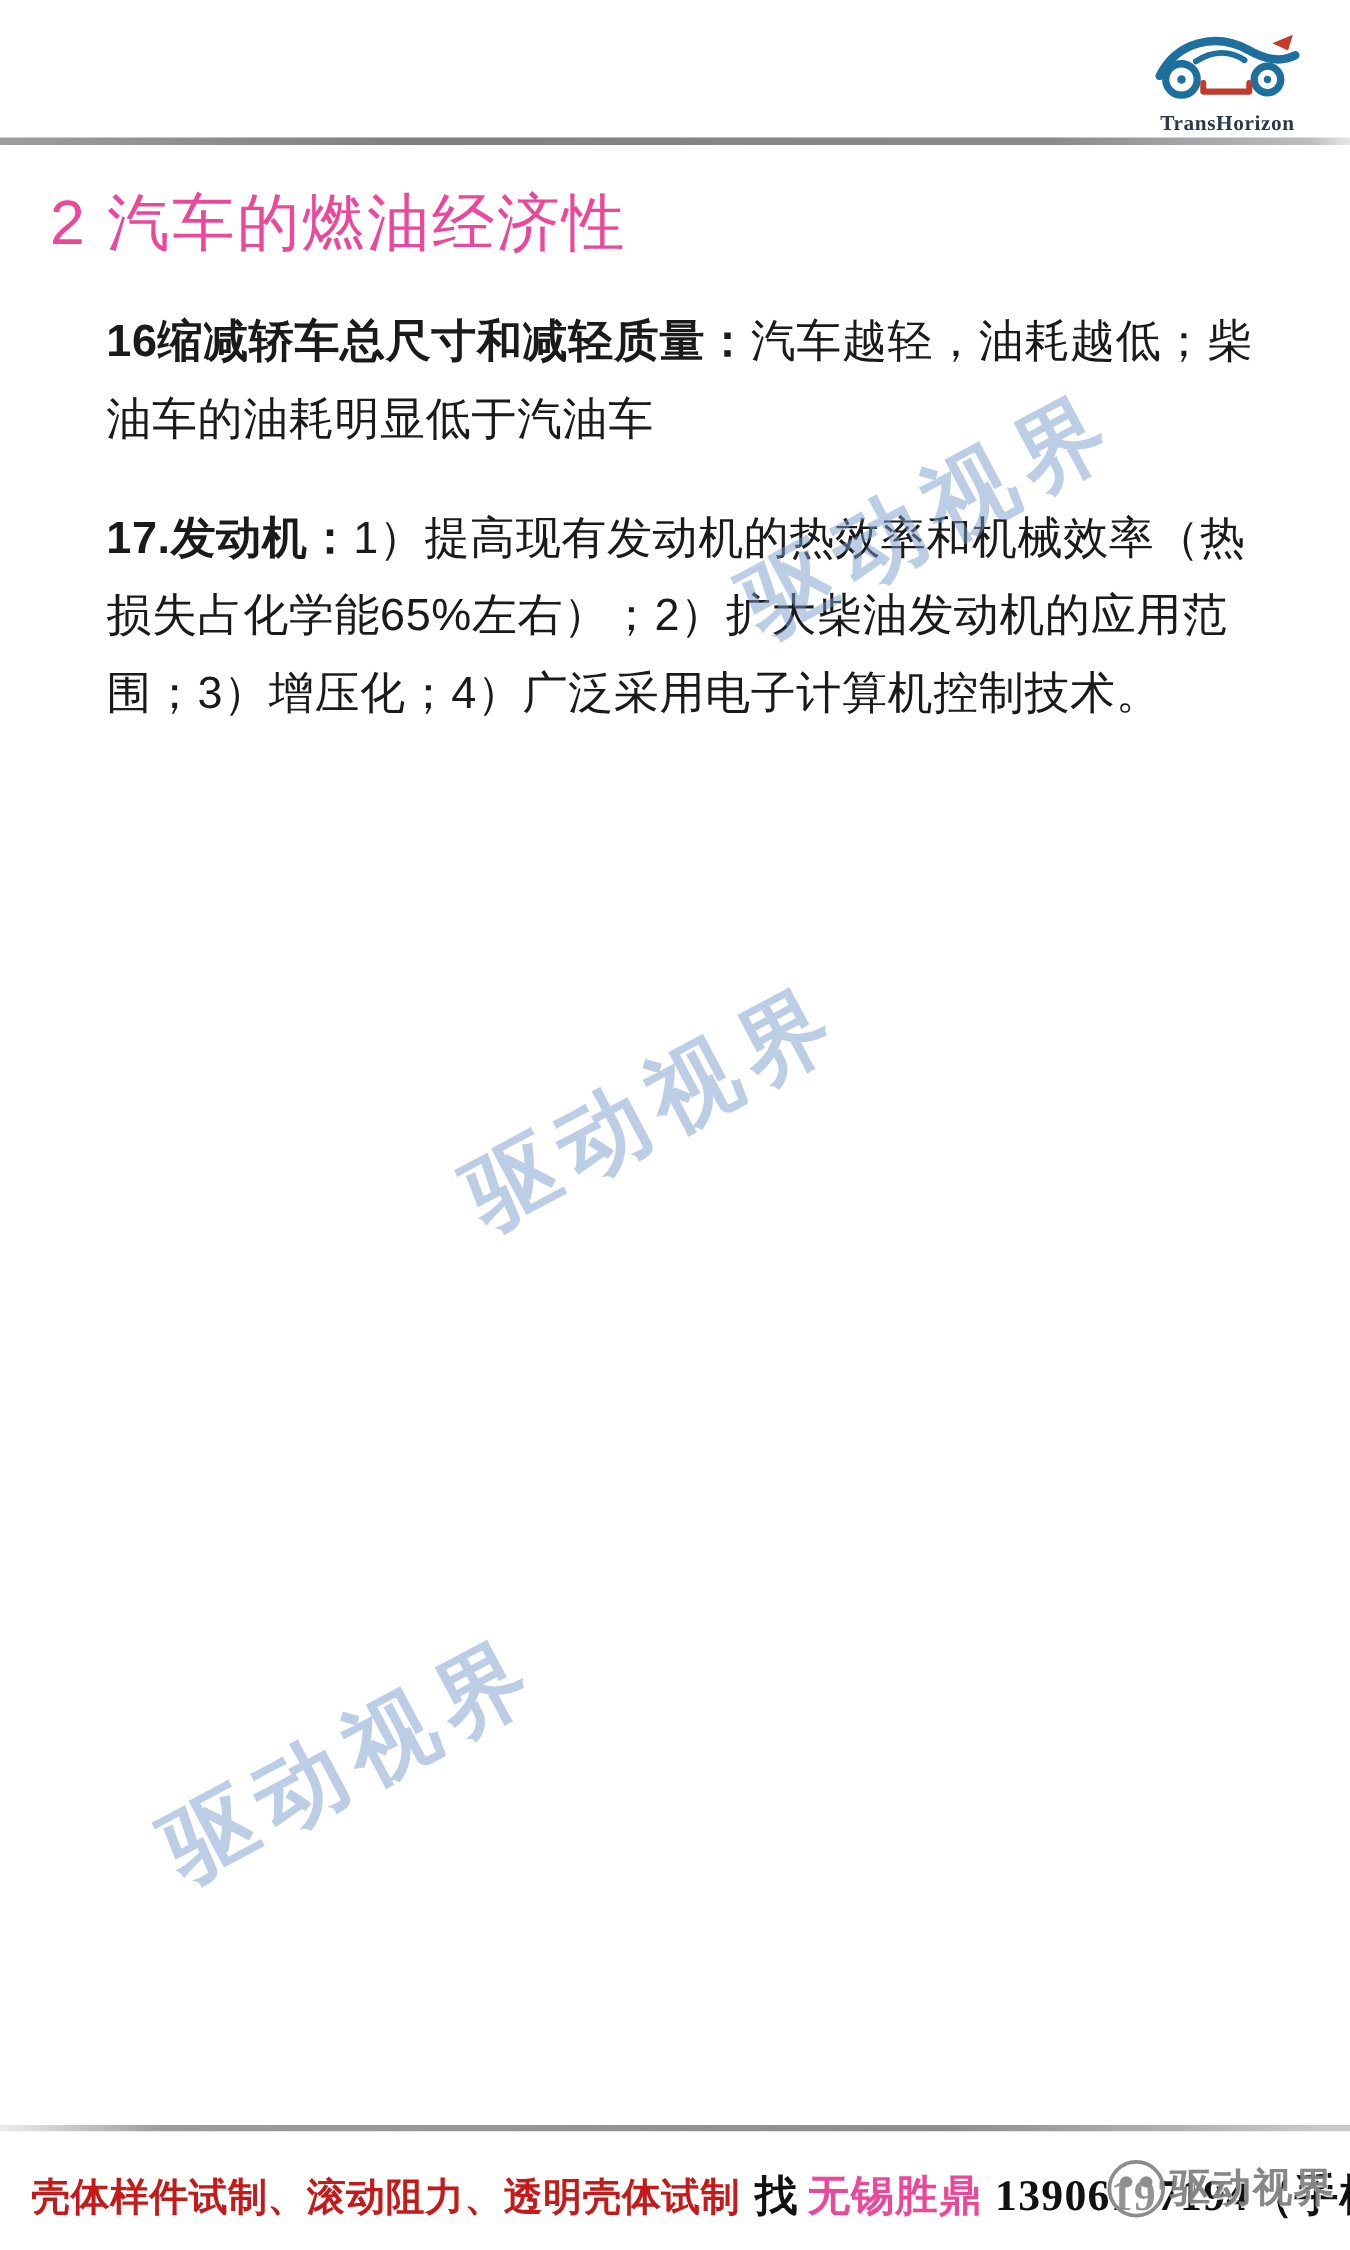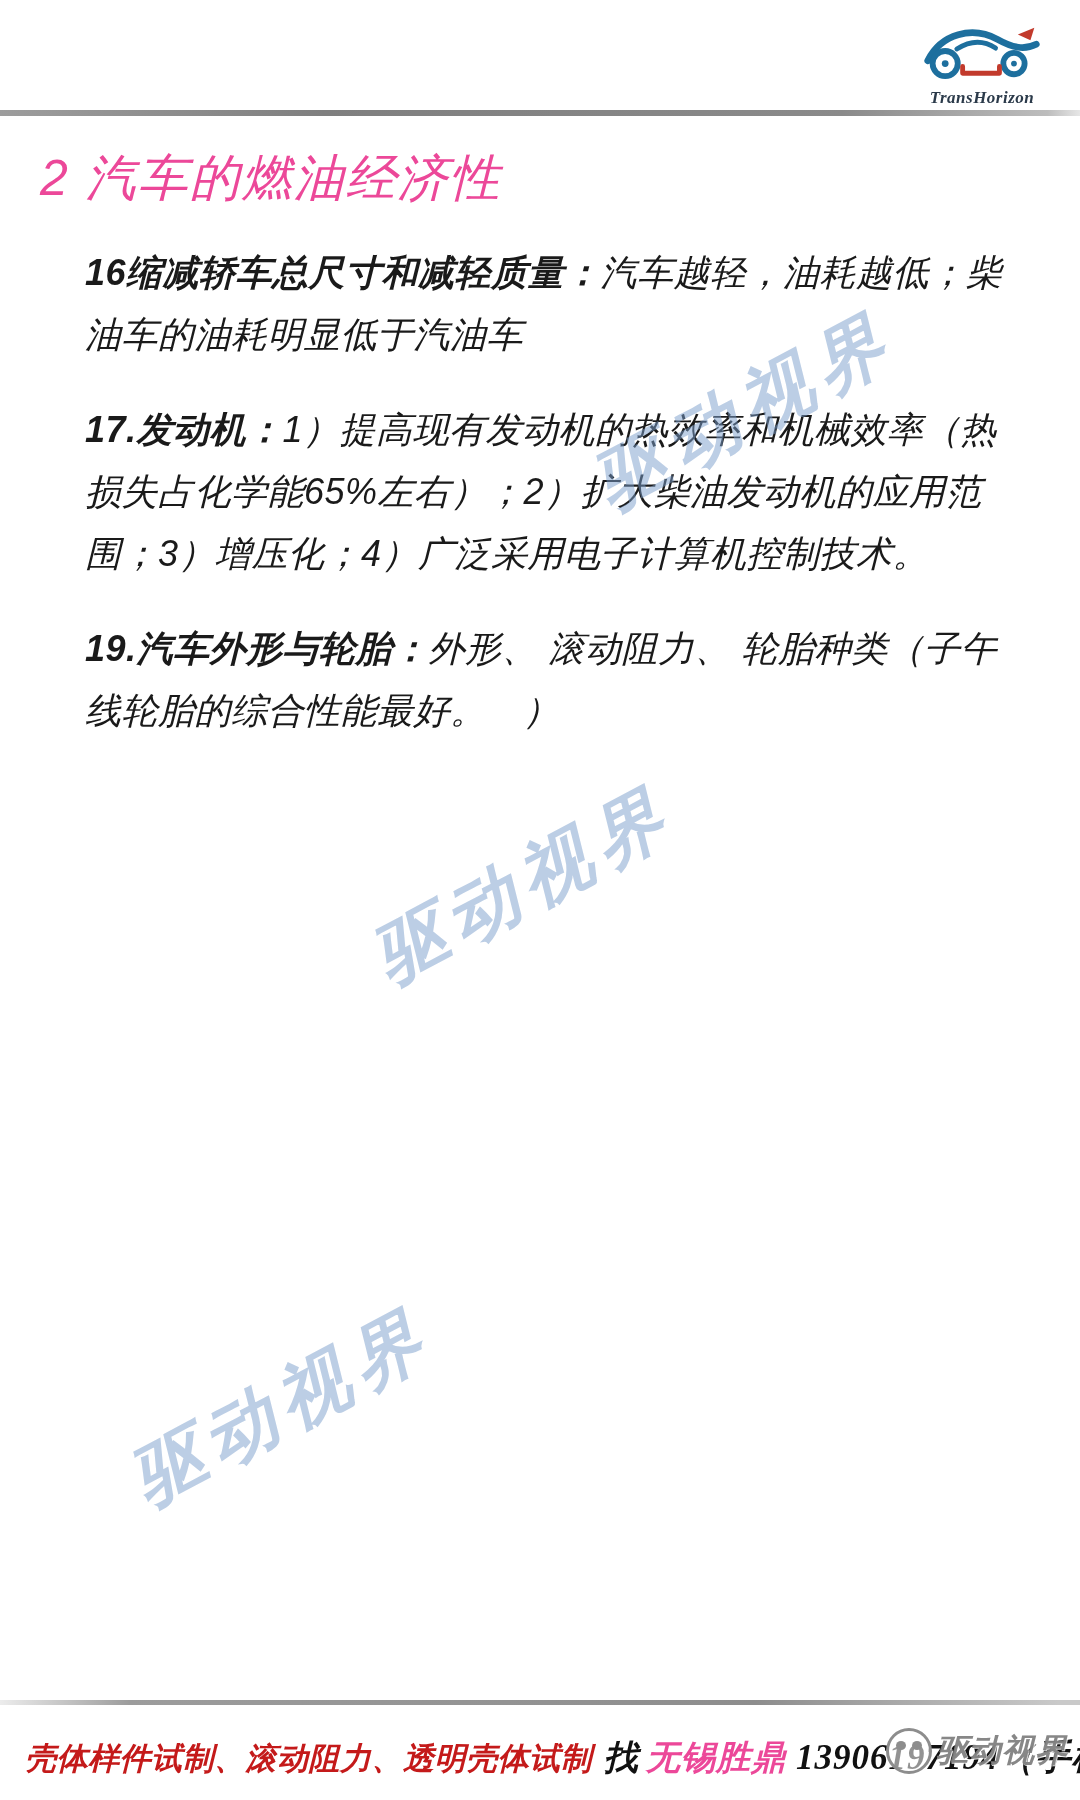--- a/index.html
+++ b/index.html
@@ -1,21 +1,20 @@
 <!DOCTYPE html>
 <html><head>
 <meta charset="utf-8">
 <style>
   html,body{margin:0;padding:0;background:#ffffff;}
   .page{
     position:relative;width:1080px;height:1800px;margin:0 auto;
     background:#ffffff;overflow:hidden;
     font-family:"Liberation Sans","DejaVu Sans",sans-serif;
     color:#1a1a1a;
-    font-style:italic;
   }
   
   .brand{position:absolute;top:20px;right:38px;width:120px;text-align:center;}
   .brand-name{
     display:block;margin-top:2px;font-family:"Liberation Serif","DejaVu Serif",serif;
     font-size:17px;font-weight:600;color:#2b3a4a;letter-spacing:0.5px;
   }
   .header-rule{
     position:absolute;top:110px;left:0;width:1080px;height:6px;
     background:linear-gradient(to right,#9d9d9d,#7f7f7f 30%,#8a8a8a 78%,#bdbdbd 97%,#e6e6e6);
@@ -114,22 +113,20 @@
 
 
     <div class="para"><b>16缩减轿车总尺寸和减轻质量：</b><span>汽车越轻，油耗越低；柴
 油车的油耗明显低于汽油车</span></div>
 
     <div class="para"><b>17.发动机：</b><span>1）提高现有发动机的热效率和机械效率（热
 损失占化学能65%左右）；2）扩大柴油发动机的应用范
 围；3）增压化；4）广泛采用电子计算机控制技术。</span></div>
 
 
-    <div class="para"><b>19.汽车外形与轮胎：</b><span>外形、 滚动阻力、 轮胎种类（子午
-线轮胎的综合性能最好。　）</span></div>
 
   </div>
 
   <div class="footer-rule"></div>
   <div class="footer-bar">
     <span class="footer-services">壳体样件试制、滚动阻力、透明壳体试制</span><span class="footer-find">找</span><span class="footer-company">无锡胜鼎</span><span class="footer-phone">13906197194（手机</span>
   </div>
   <div class="footer-wm">
     <span class="footer-wm-circle"></span>
     <span class="footer-wm-text">驱动视界</span>

